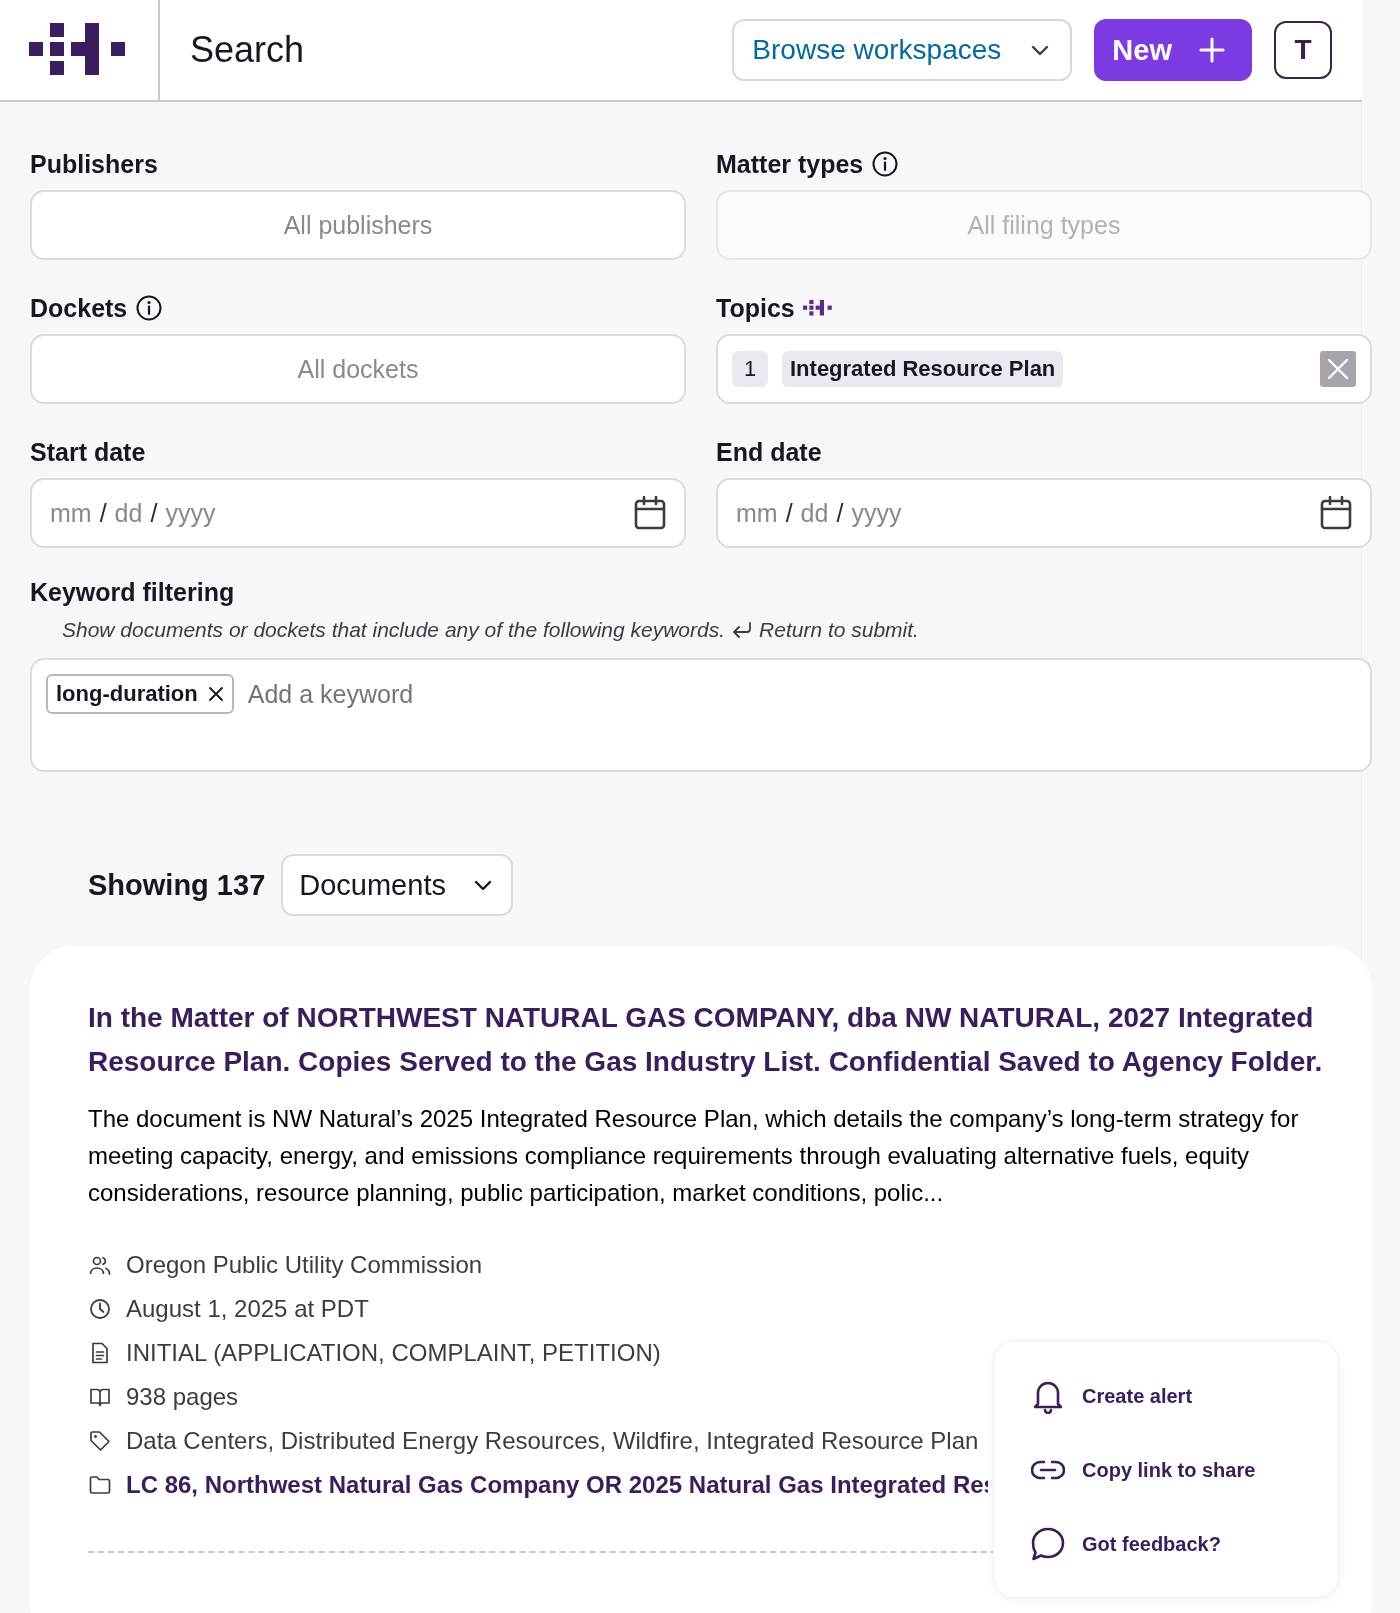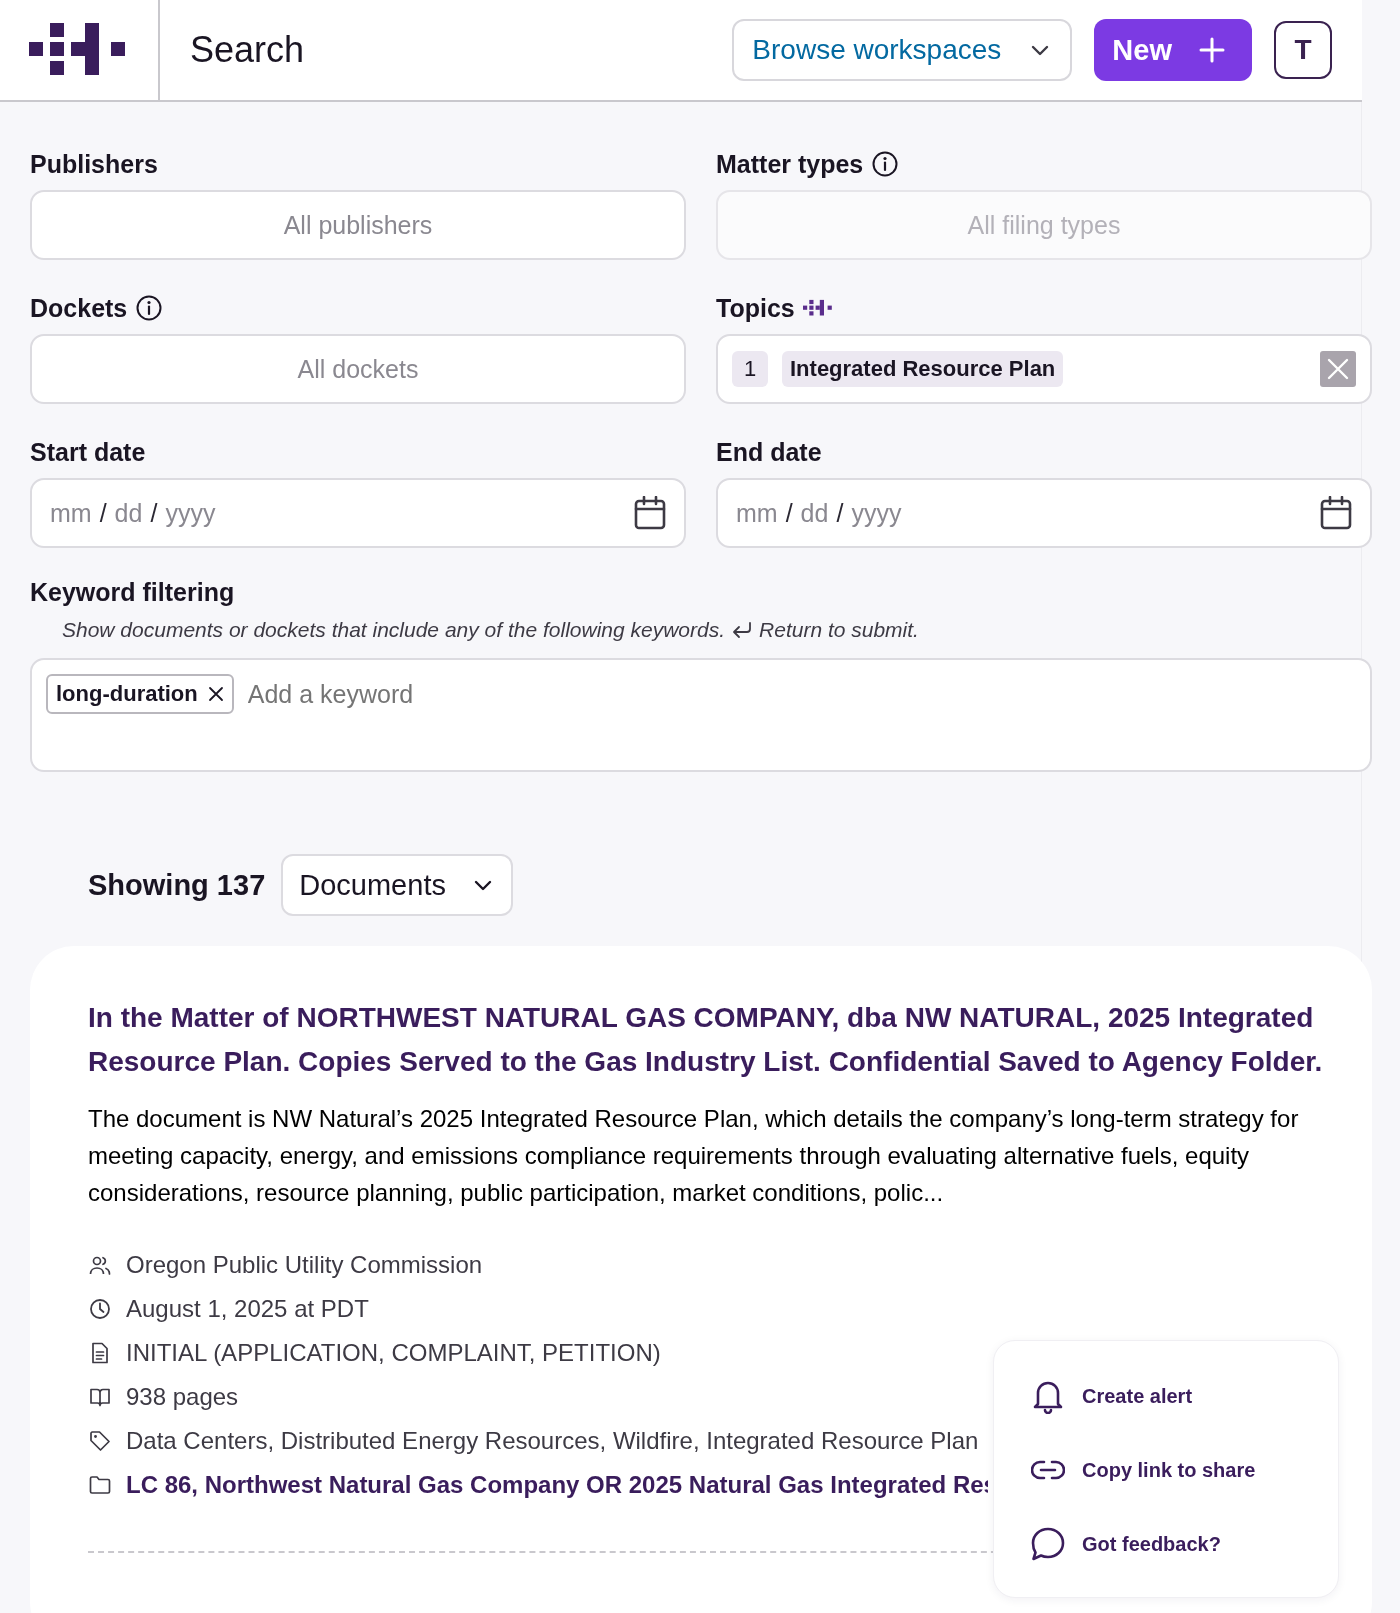--- a/index.html
+++ b/index.html
@@ -265,21 +265,21 @@
     <div class="view-select">
       <span>Documents</span>
       <svg class="chev" width="24" height="24" viewBox="0 0 24 24">
           <path d="M5 9l7 7 7-7" fill="none" stroke="#1a1523" stroke-width="2.4" stroke-linecap="round" stroke-linejoin="round"></path>
         </svg>
     </div>
   </div>
 
   <article class="card">
     <div class="card-inner">
-      <div class="doc-title">In the Matter of NORTHWEST NATURAL GAS COMPANY, dba NW NATURAL, 2025 Integrated Resource Plan. Copies Served to the Gas Industry List. Confidential Saved to Agency Folder.</div>
+      <div class="doc-title">In the Matter of NORTHWEST NATURAL GAS COMPANY, dba NW NATURAL, 2027 Integrated Resource Plan. Copies Served to the Gas Industry List. Confidential Saved to Agency Folder.</div>
       <div class="doc-summary">The document is NW Natural’s 2025 Integrated Resource Plan, which details the company’s long-term strategy for meeting capacity, energy, and emissions compliance requirements through evaluating alternative fuels, equity considerations, resource planning, public participation, market conditions, polic...</div>
       <div class="meta">
         <div class="meta-row">
           <span class="ic">
               <svg width="22" height="22" viewBox="0 0 22 22">
                 <circle cx="8" cy="7" r="3.5" fill="none" stroke="#3d3a44" stroke-width="1.7"></circle>
                 <path d="M1.5 20c0-3.6 2.9-6 6.5-6s6.5 2.4 6.5 6" fill="none" stroke="#3d3a44" stroke-width="1.7"></path>
                 <path d="M14 3.7a3.5 3.5 0 0 1 0 6.6M17 14.5c2 .8 3.5 2.8 3.5 5.5" fill="none" stroke="#3d3a44" stroke-width="1.7" stroke-linecap="round"></path>
               </svg>
             </span>

